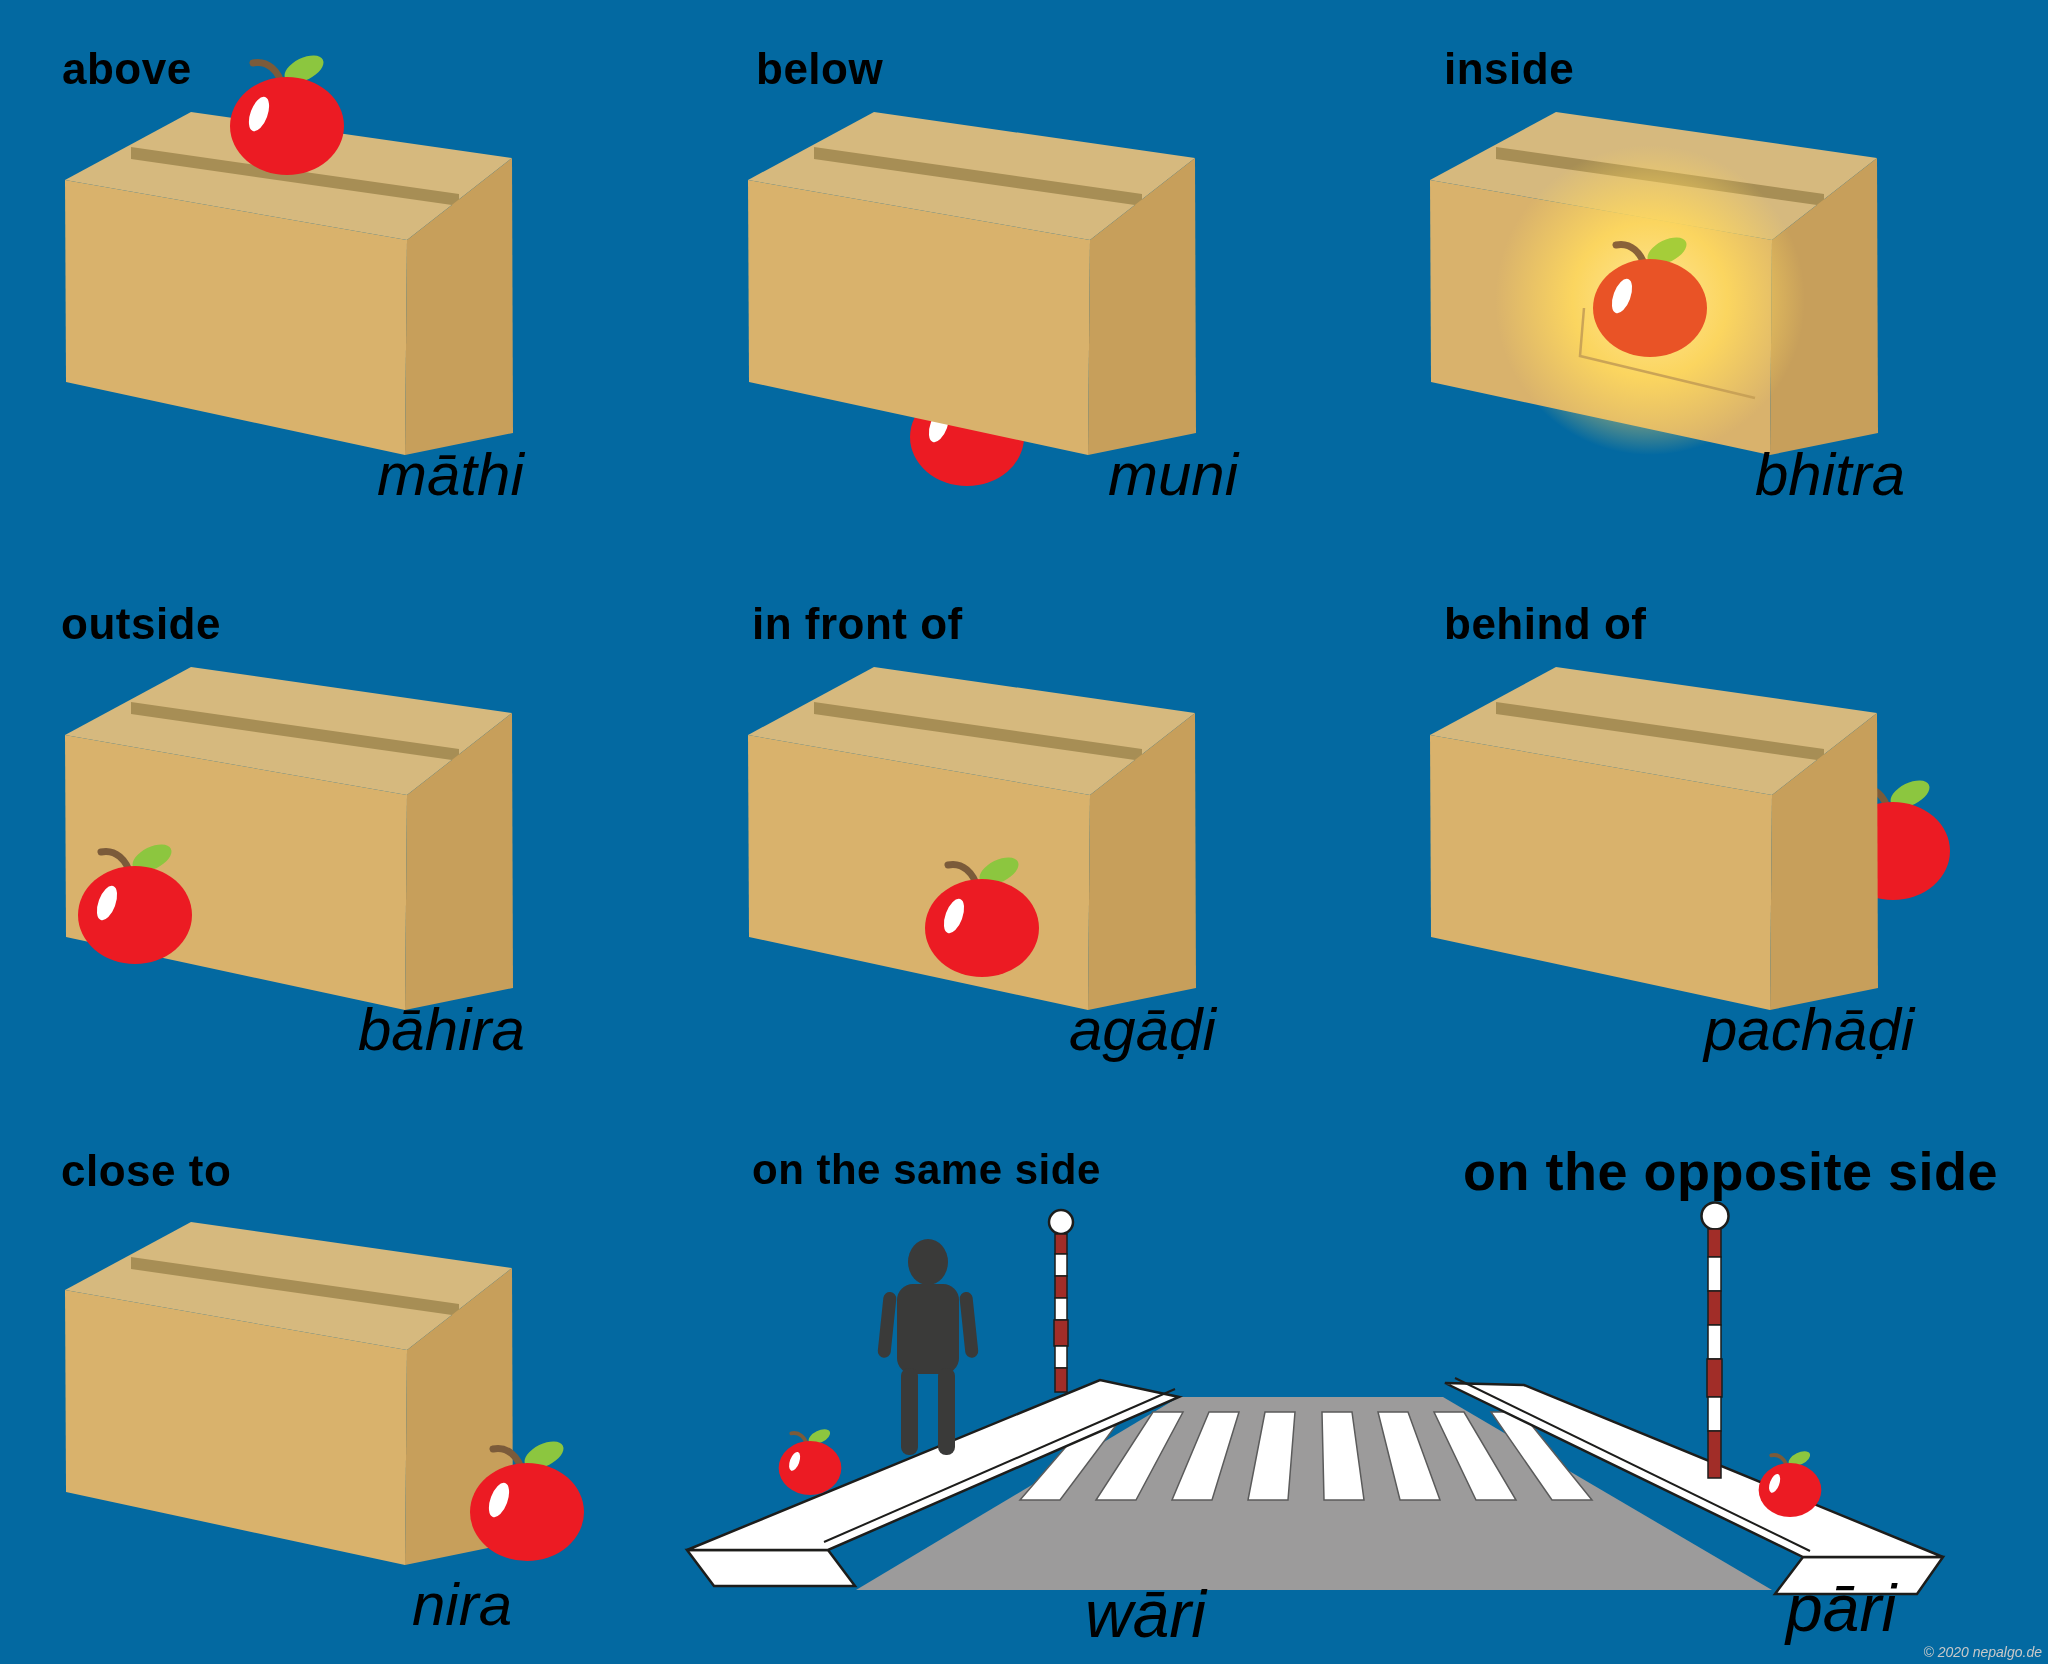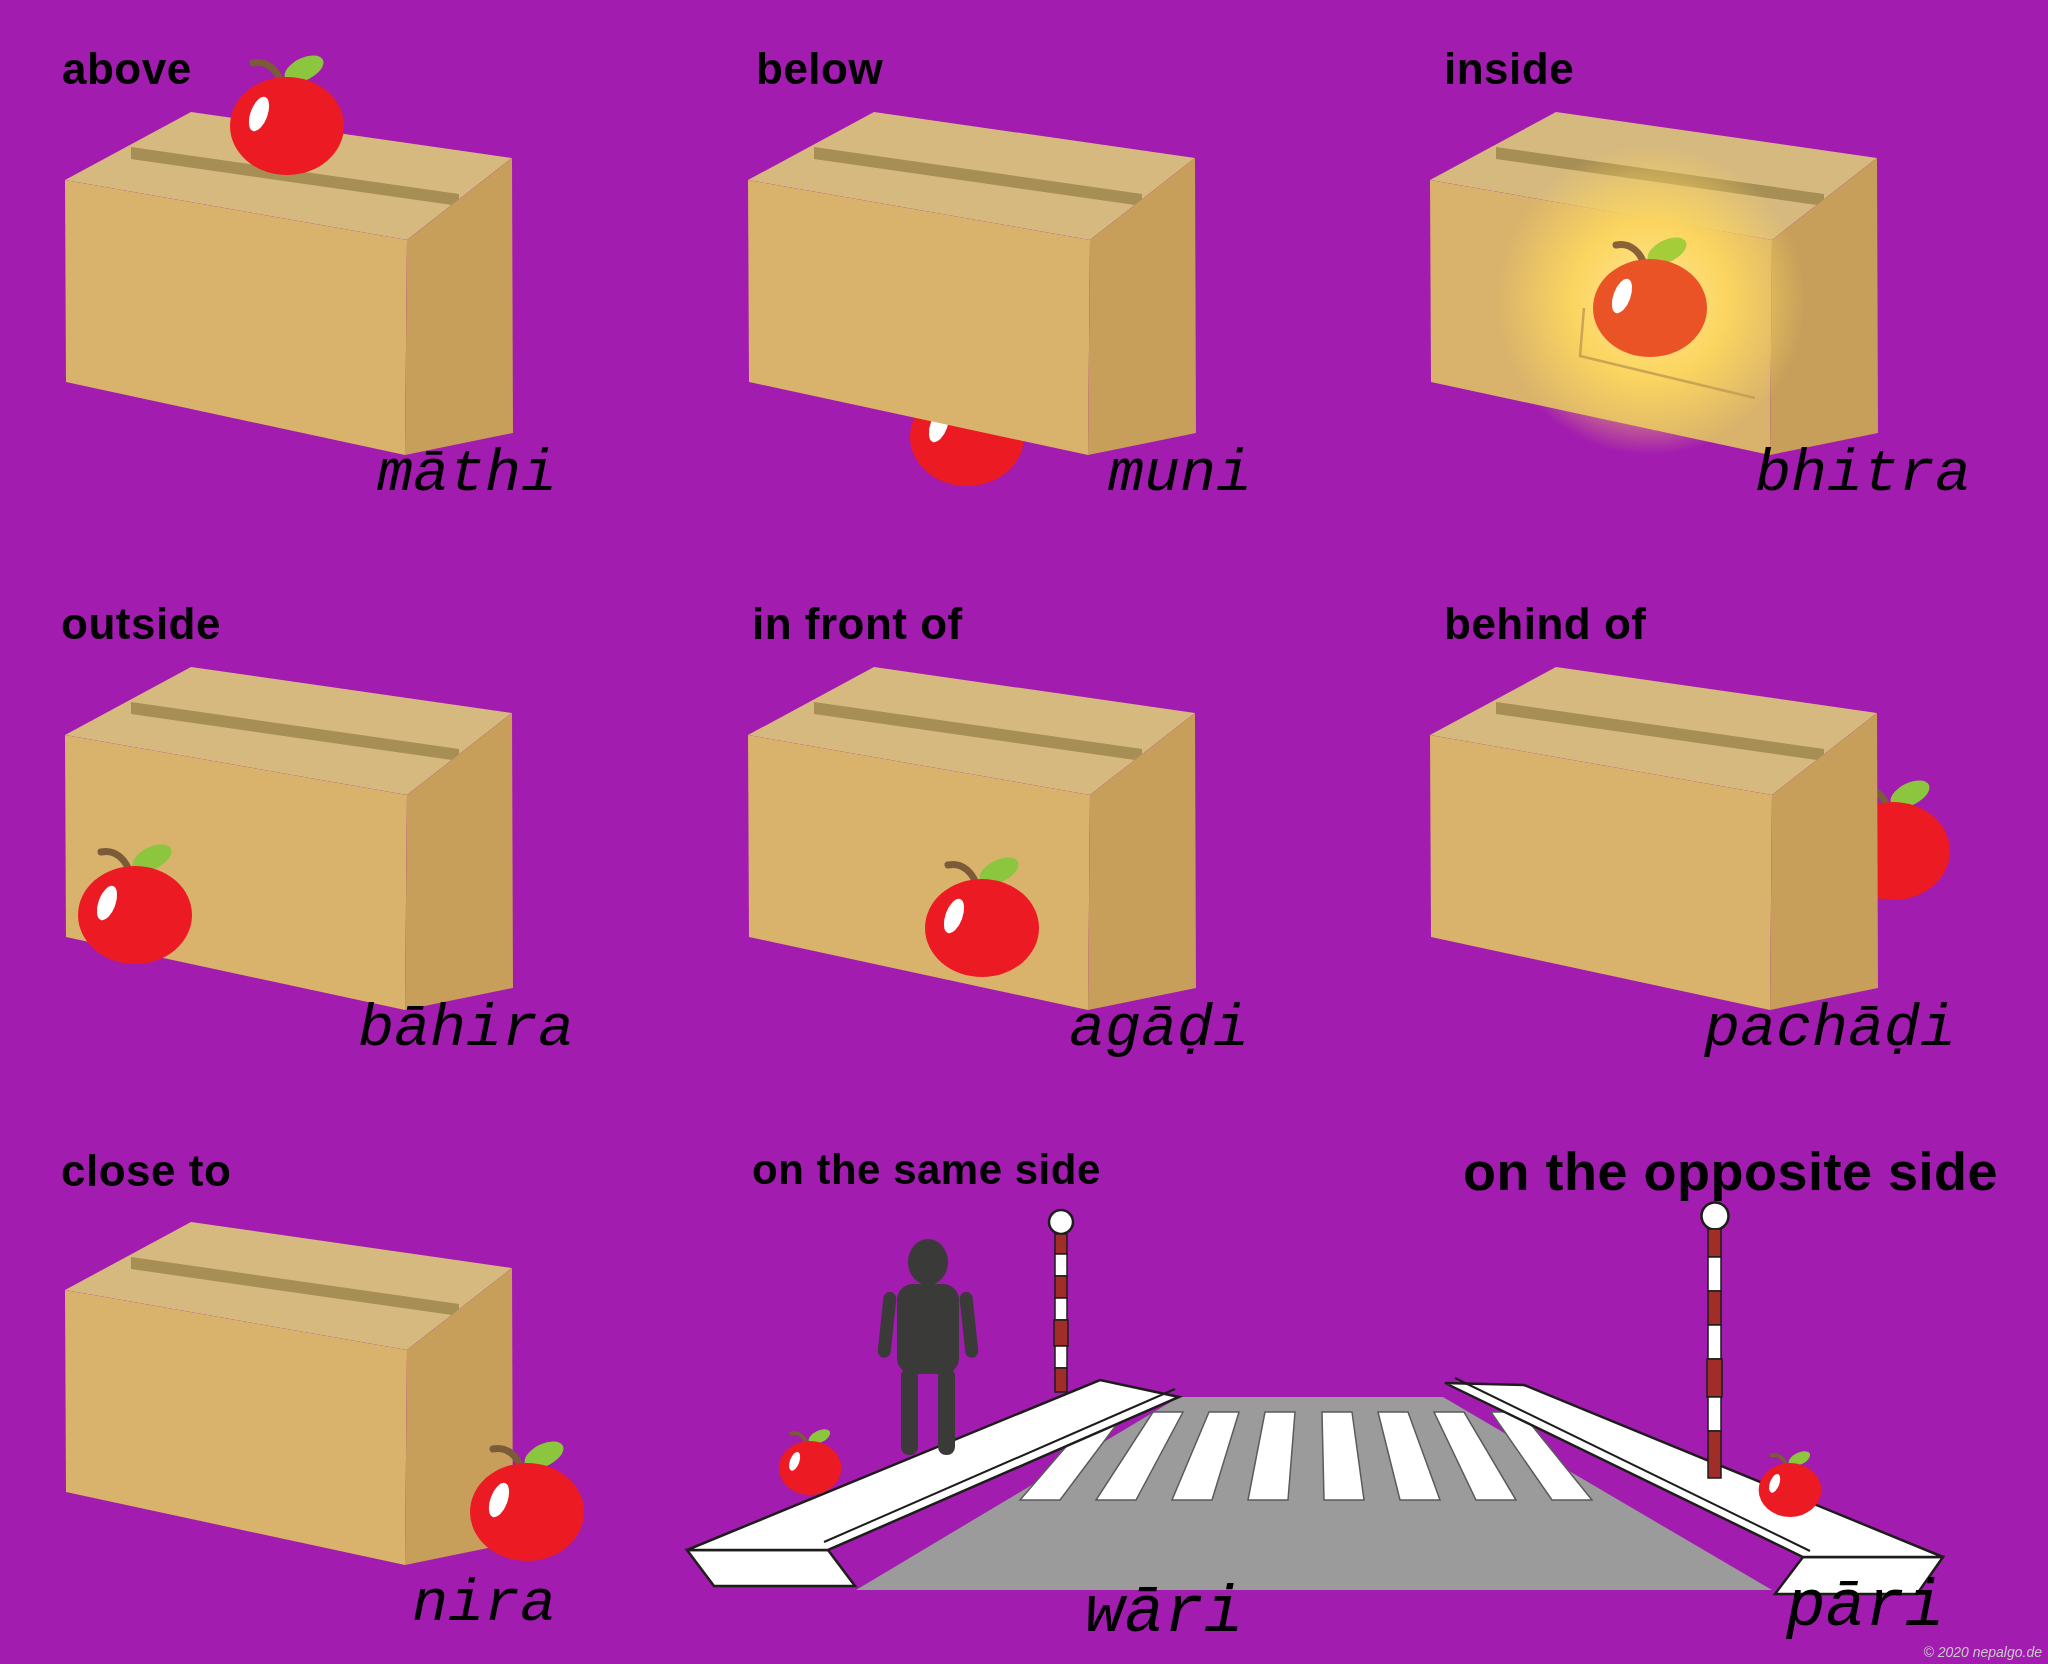--- a/index.html
+++ b/index.html
@@ -1,21 +1,21 @@
 <!DOCTYPE html>
 <html><head>
 <meta charset="utf-8">
 <style>
   html,body{margin:0;padding:0;background:#fff;}
-  #canvas{position:relative;width:2048px;height:1664px;background:#a21caf;overflow:hidden;
+  #canvas{position:relative;width:2048px;height:1664px;background:#0369a1;overflow:hidden;
           font-family:"Liberation Sans","DejaVu Sans",sans-serif;}
   .panel{position:absolute;width:683px;height:555px;}
   .panel svg{position:absolute;left:0;top:0;}
   .plabel{position:absolute;font-weight:700;font-size:44px;color:#000;white-space:nowrap;letter-spacing:0.5px;}
-  .pword{position:absolute;font-style:italic;font-weight:400;font-size:60px;color:#000;white-space:nowrap;font-family:Liberation Mono, monospace;}
+  .pword{position:absolute;font-style:italic;font-weight:400;font-size:60px;color:#000;white-space:nowrap;}
   .pword.big{font-size:66px;}
   .watermark{position:absolute;right:6px;top:1644px;font-size:14px;color:#c9c9c9;font-style:italic;white-space:nowrap;}
 </style>
 </head>
 <body>
 
 <div id="canvas">
 
   <div class="panel" style="left:0;top:0;">
     <svg width="683" height="555" viewBox="0 0 683 555">

